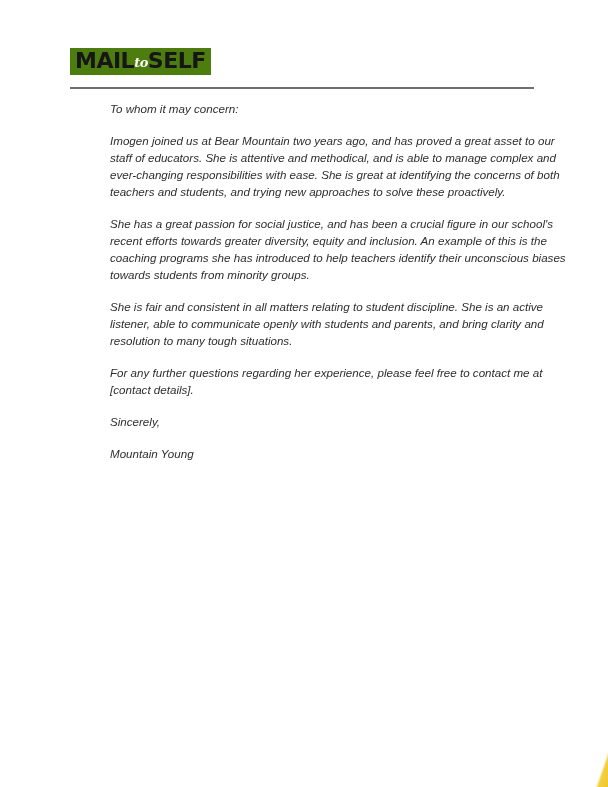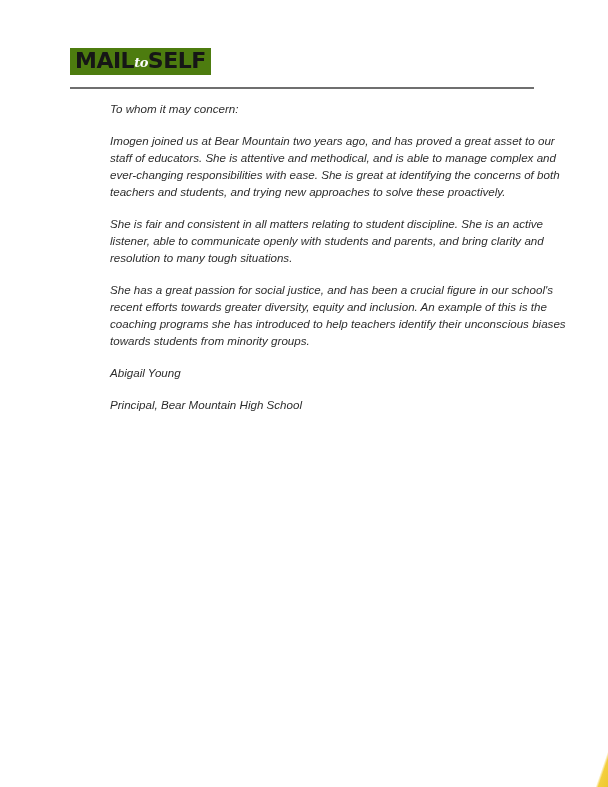--- a/index.html
+++ b/index.html
@@ -119,23 +119,24 @@
     <div class="logo">
       <span class="logo-main">MAIL</span><span class="logo-mid">to</span><span class="logo-tail">SELF</span>
     </div>
   </div>
 
   <div class="rule"></div>
 
   <div class="letter-body">
     <p class="para">To whom it may concern:</p>
     <p class="para">Imogen joined us at Bear Mountain two years ago, and has proved a great asset to our staff of educators. She is attentive and methodical, and is able to manage complex and ever-changing responsibilities with ease. She is great at identifying the concerns of both teachers and students, and trying new approaches to solve these proactively.</p>
+    <p class="para">She has a great passion for social justice, and has been a crucial figure in our school's recent efforts towards greater diversity, equity and inclusion. An example of this is the coaching programs she has introduced to help teachers identify their unconscious biases towards students from minority groups.</p>
     <p class="para">She is fair and consistent in all matters relating to student discipline. She is an active listener, able to communicate openly with students and parents, and bring clarity and resolution to many tough situations.</p>
-    <p class="para">She has a great passion for social justice, and has been a crucial figure in our school's recent efforts towards greater diversity, equity and inclusion. An example of this is the coaching programs she has introduced to help teachers identify their unconscious biases towards students from minority groups.</p>
-    <p class="para">Abigail Young</p>
-    <p class="para">Principal, Bear Mountain High School</p>
+    <p class="para">For any further questions regarding her experience, please feel free to contact me at [contact details].</p>
+    <p class="para">Sincerely,</p>
+    <p class="para">Mountain Young</p>
   </div>
 
   <div class="corner-fold">
     <div class="sliver"></div>
   </div>
 
 </div>
 
 </body></html>

